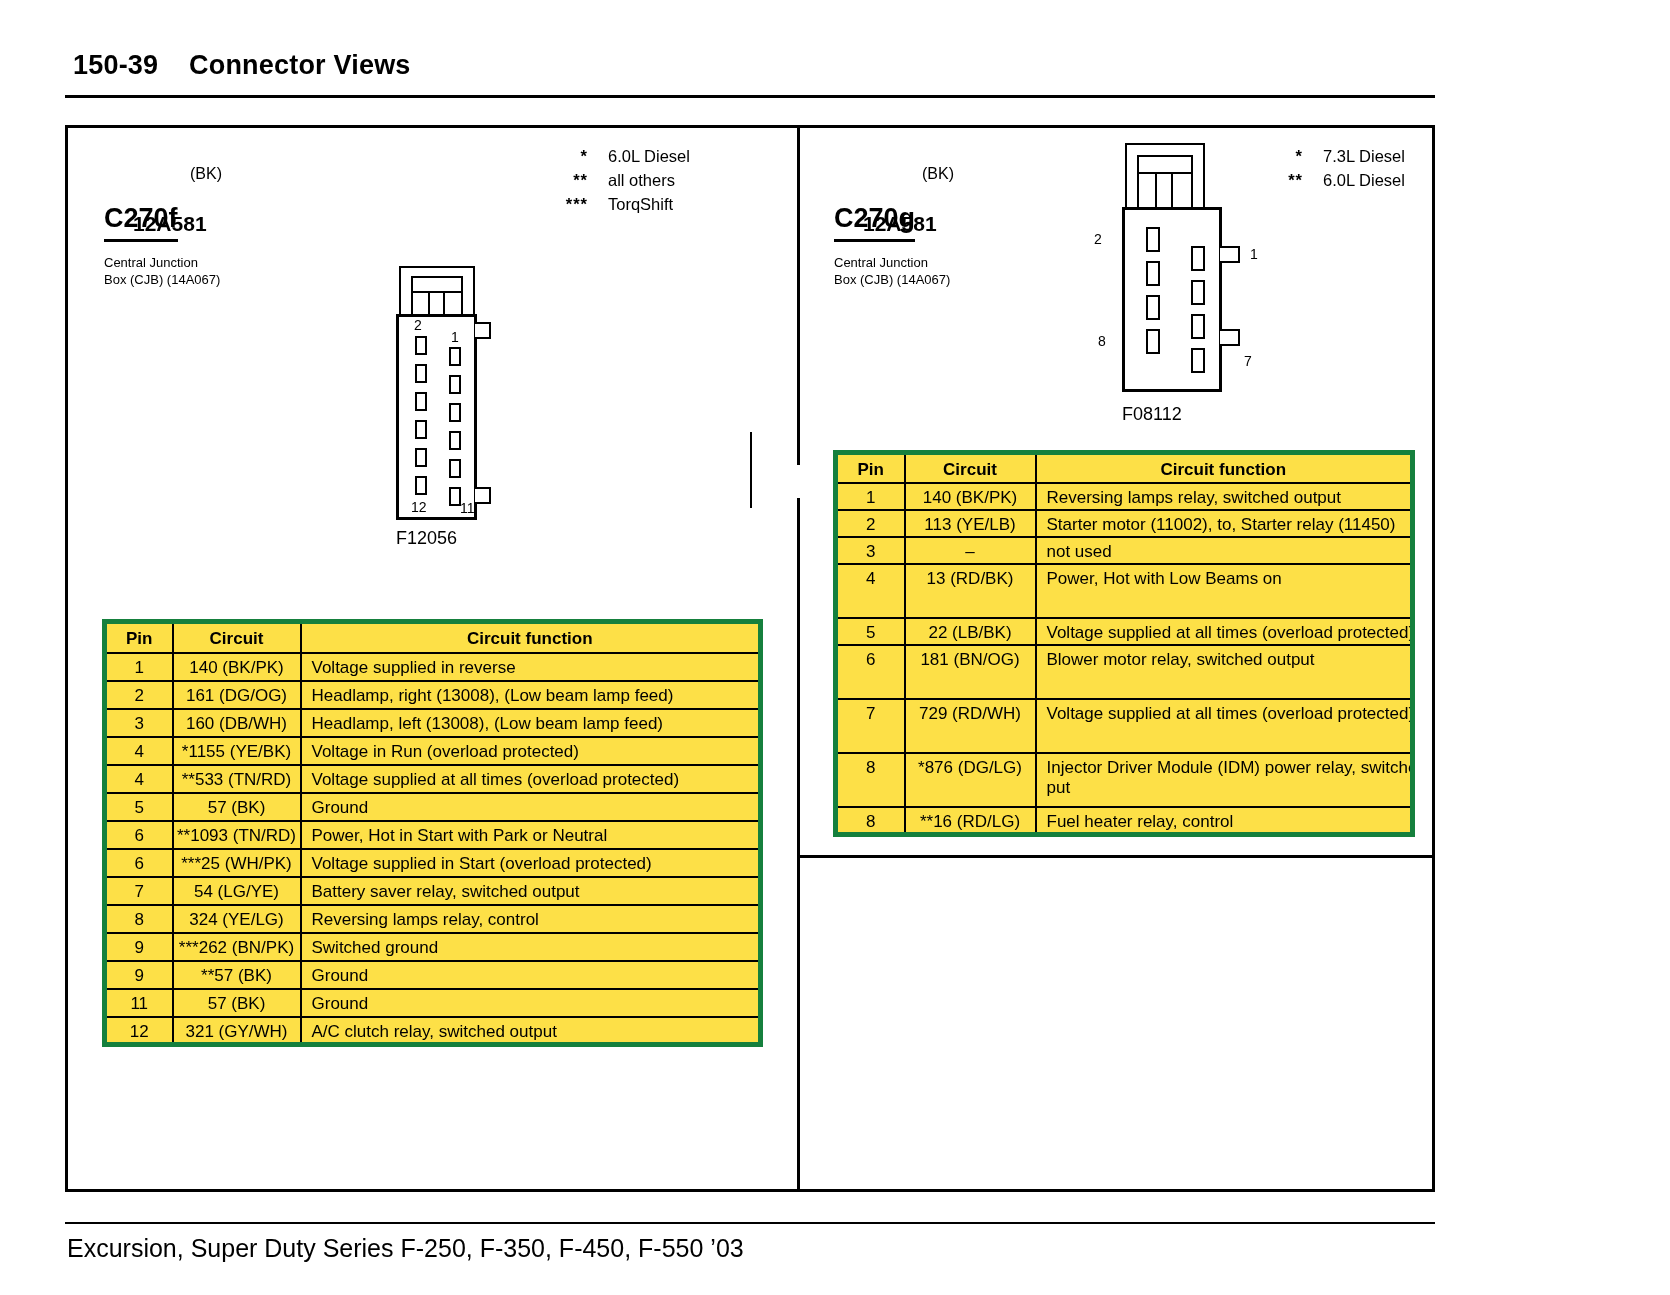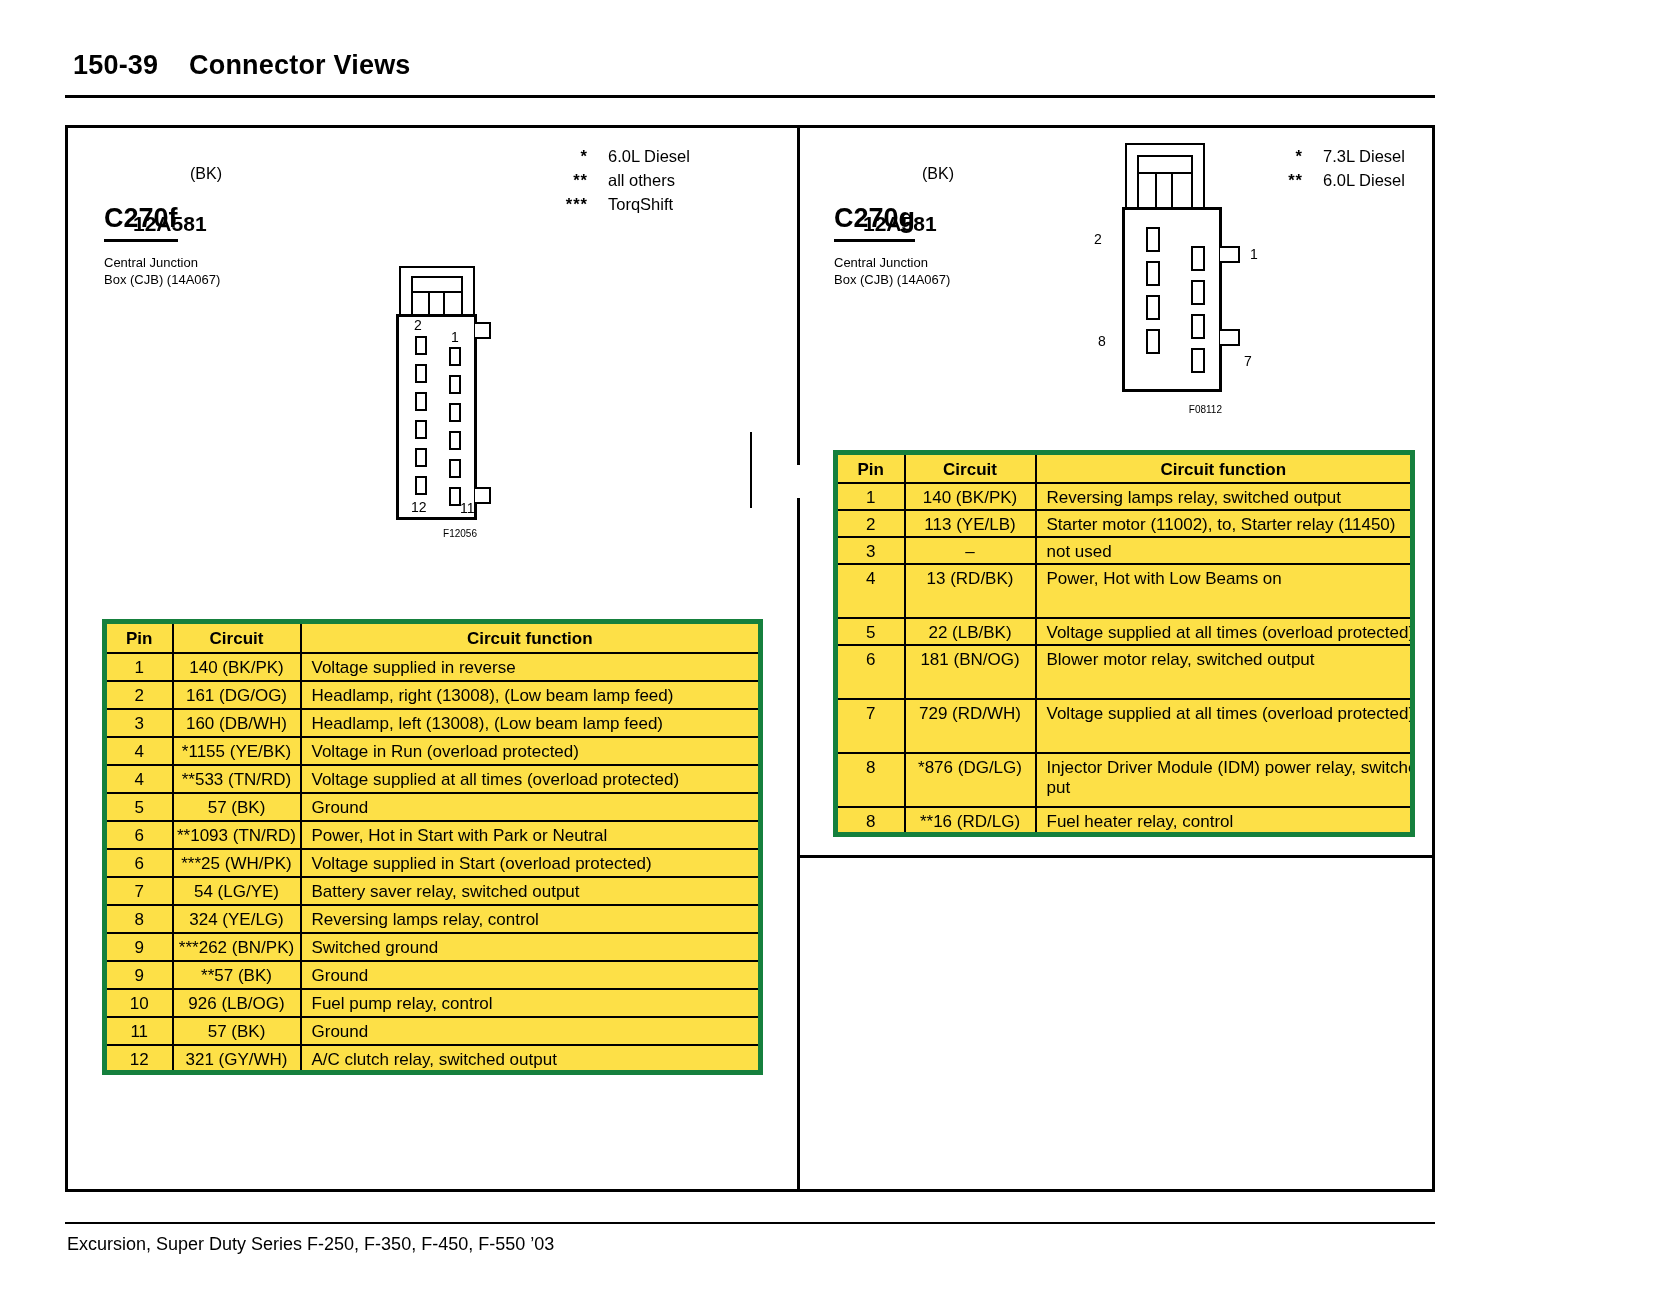--- a/index.html
+++ b/index.html
@@ -6,21 +6,21 @@
   html,body { background:#fff; }
   body {
     width:1670px; height:1295px; position:relative; overflow:hidden;
     font-family:"Liberation Sans", sans-serif; color:#000;
   }
   .abs { position:absolute; }
   .line { position:absolute; background:#000; }
 
   
   .h1 { font-size:27px; font-weight:bold; letter-spacing:0.2px; }
-  .footer-text { font-size:18px; }
+  .footer-text { font-size:25px; }
 
   
   .conn-id { font-size:27px; font-weight:bold; border-bottom:3px solid #000; padding-bottom:5px; display:inline-block;margin-top:47px; }
   .color-code { font-size:16px; }
   .part-no { font-size:21px; font-weight:bold;margin-left:29px; }
   .component { font-size:13px; line-height:17px; }
 
   
   .notes { display:flex; flex-direction:column; row-gap:3px; }
   .note-row { display:flex; line-height:21px; font-size:16.5px; }
@@ -30,21 +30,21 @@
   
   .draw { position:absolute; background:#fff; border:2px solid #000; }
   .thick { border-width:3px; }
   .slot-col { position:absolute; display:flex; flex-direction:column; }
   .slot { border:2px solid #000; background:#fff; }
   .slot-col.small { row-gap:9px; }
   .slot-col.small .slot { width:12px; height:19px; }
   .slot-col.big { row-gap:9px; }
   .slot-col.big .slot { width:14px; height:25px; }
   .pin-num { position:absolute; font-size:14px; }
-  .fig-label { position:absolute; font-size:10px; text-align:right; }
+  .fig-label { position:absolute; font-size:18px; text-align:left; }
   .tab { position:absolute; background:#fff; border:2px solid #000; border-left:none; }
 
   
   table.pin-table { position:absolute; border-collapse:collapse; table-layout:fixed; background:#fde047; border:5px solid #15803d; }
   .pin-table th, .pin-table td { border:2px solid #000; font-size:17px; vertical-align:top; padding-top:4px; overflow:hidden; }
   .pin-table th { font-weight:bold; text-align:center; padding-top:5px; }
   .pin-table td.c-pin { text-align:center; }
   .pin-table td.c-circuit { text-align:center; }
   .pin-table td.c-func { text-align:left; padding-left:10px; white-space:nowrap; }
 </style>
@@ -185,25 +185,20 @@
         <td class="c-pin">9</td>
         <td class="c-circuit">***262 (BN/PK)</td>
         <td class="c-func">Switched ground</td>
       </tr>
       <tr style="height: 28px;">
         <td class="c-pin">9</td>
         <td class="c-circuit">**57 (BK)</td>
         <td class="c-func">Ground</td>
       </tr>
       <tr style="height: 28px;">
-        <td class="c-pin">10</td>
-        <td class="c-circuit">926 (LB/OG)</td>
-        <td class="c-func">Fuel pump relay, control</td>
-      </tr>
-      <tr style="height: 28px;">
         <td class="c-pin">11</td>
         <td class="c-circuit">57 (BK)</td>
         <td class="c-func">Ground</td>
       </tr>
       <tr style="height: 28px;">
         <td class="c-pin">12</td>
         <td class="c-circuit">321 (GY/WH)</td>
         <td class="c-func">A/C clutch relay, switched output</td>
       </tr>
     </tbody>

